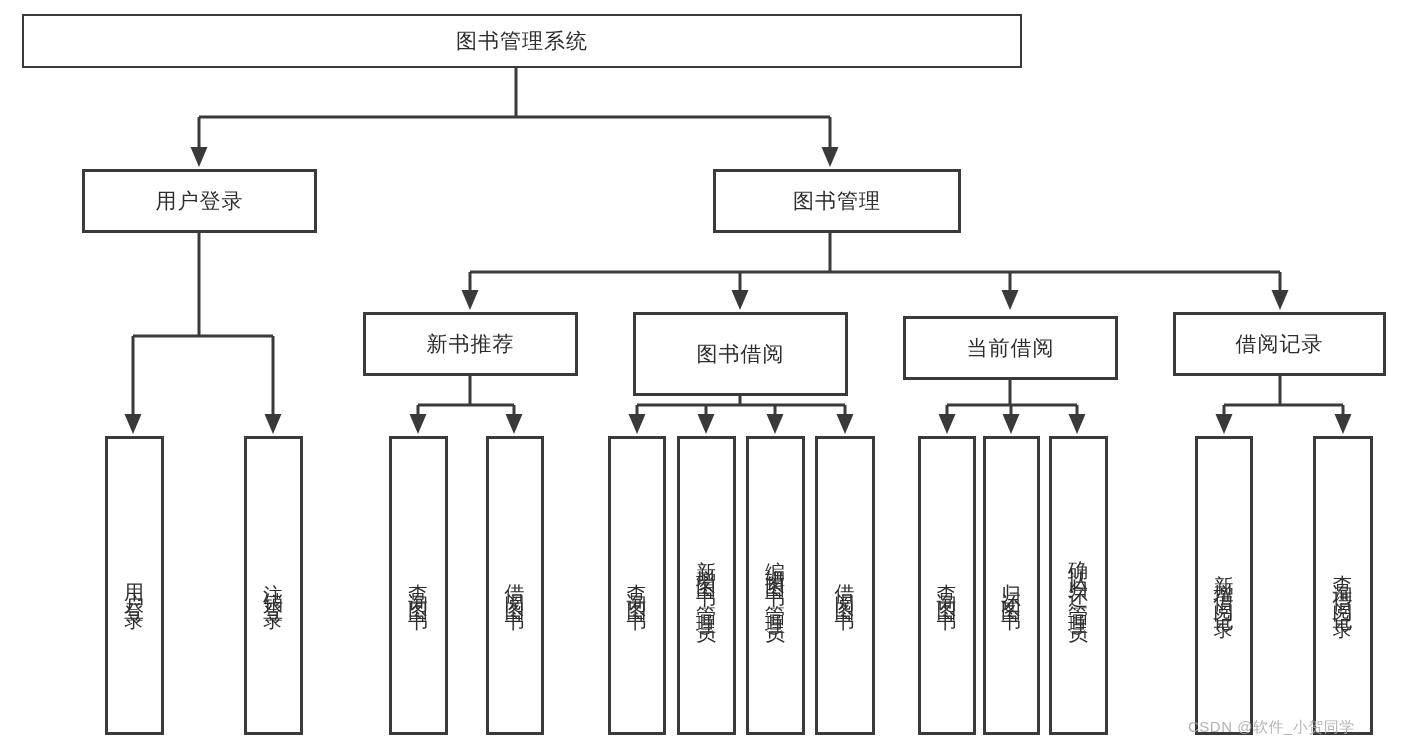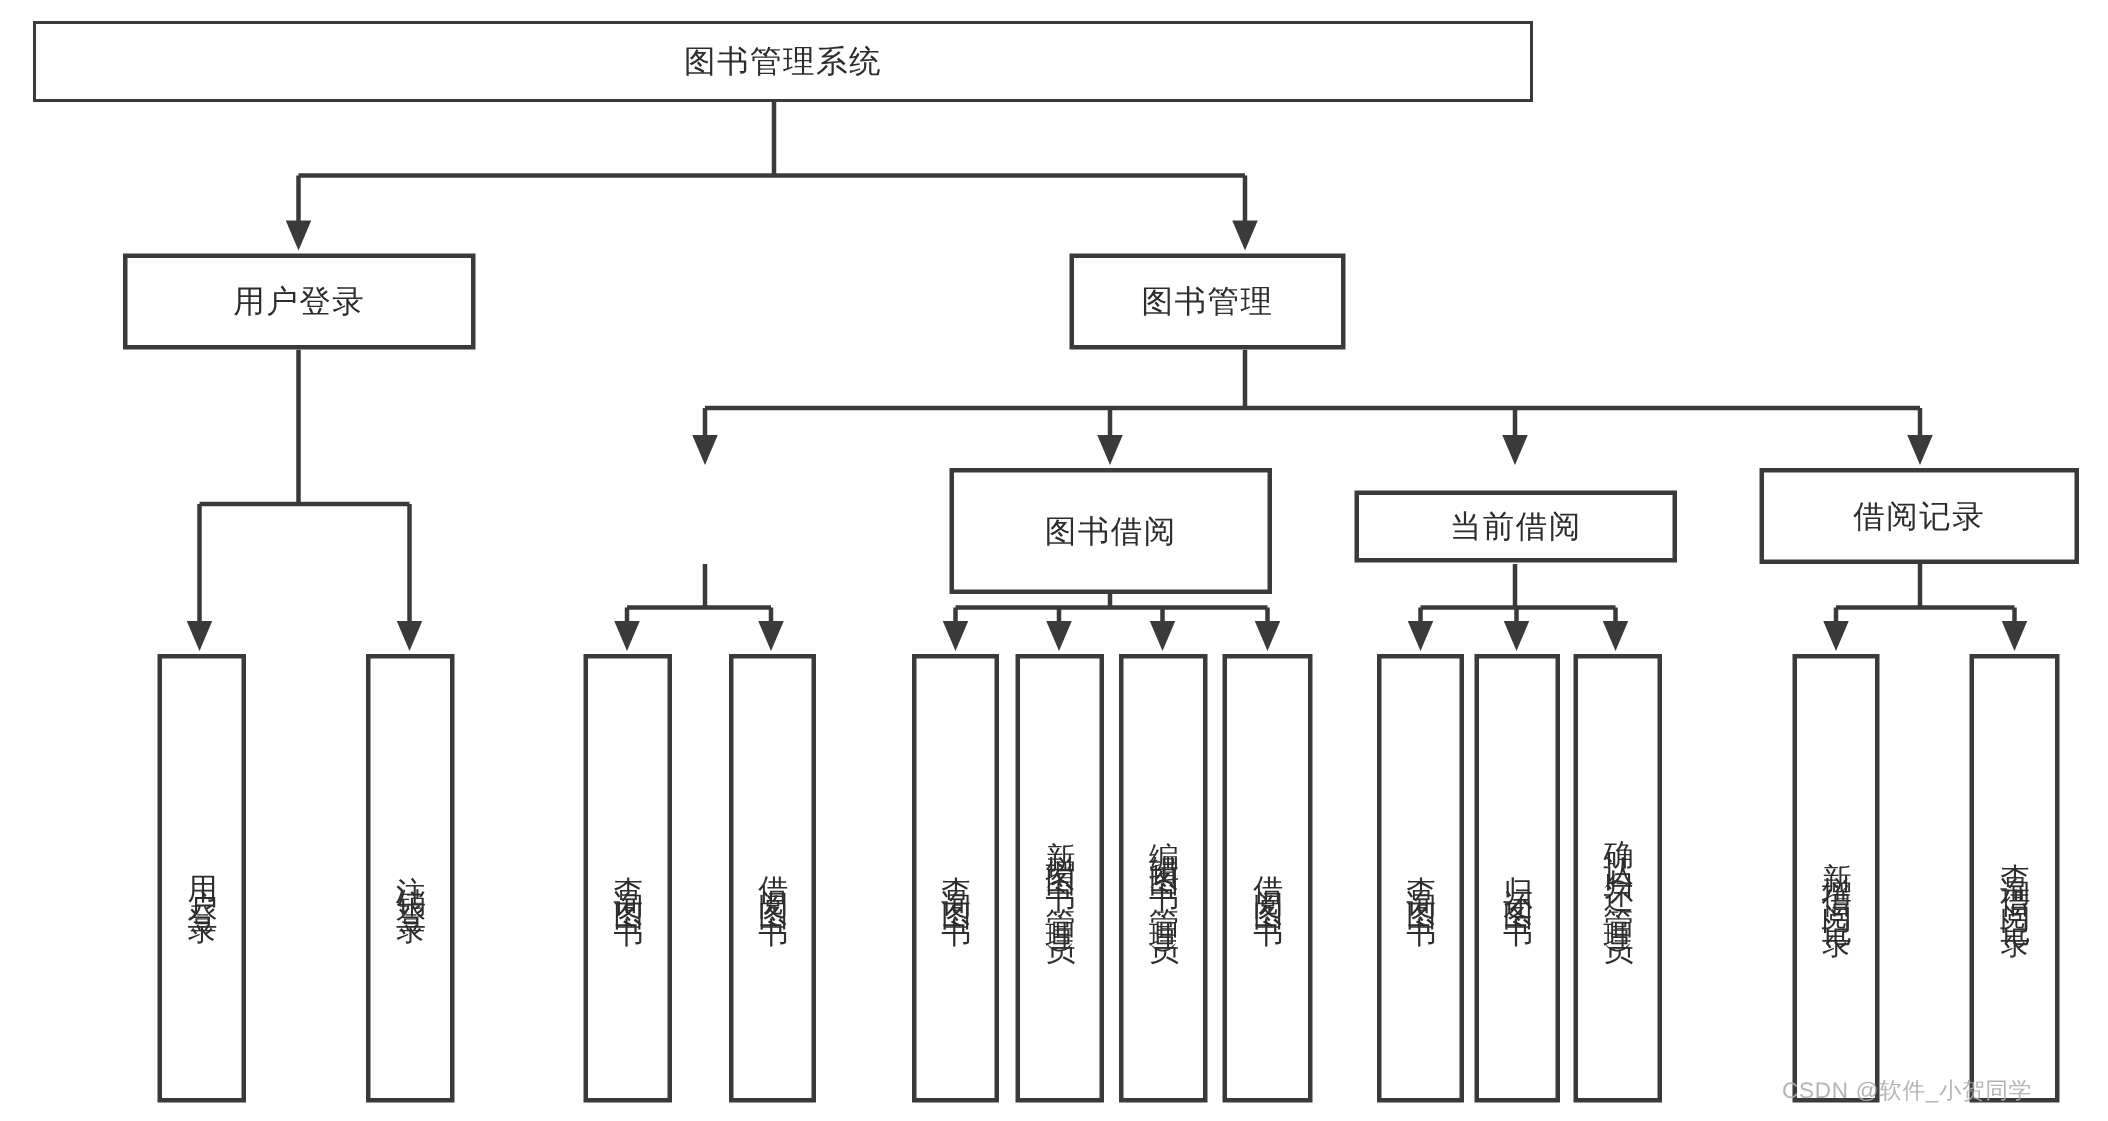--- a/index.html
+++ b/index.html
@@ -105,28 +105,31 @@
     </g>
   </svg>
 
   <div class="box hbox root-box" style="left:22px;top:14px;width:1000px;height:54px;">
     <span>图书管理系统</span>
   </div>
 
   <div class="box hbox" style="left:82px;top:169px;width:235px;height:64px;">
     <span>用户登录</span>
   </div>
-  <div class="box hbox" style="left:713px;top:169px;width:184px;height:64px;">
+  <div class="box hbox" style="left:713px;top:169px;width:248px;height:64px;">
     <span>图书管理</span>
   </div>
 
+  <div class="box hbox" style="left:363px;top:312px;width:215px;height:64px;">
+    <span>新书推荐</span>
+  </div>
   <div class="box hbox" style="left:633px;top:312px;width:215px;height:84px;">
     <span>图书借阅</span>
   </div>
-  <div class="box hbox" style="left:903px;top:327px;width:215px;height:48px;">
+  <div class="box hbox" style="left:903px;top:316px;width:215px;height:64px;">
     <span>当前借阅</span>
   </div>
   <div class="box hbox" style="left:1173px;top:312px;width:213px;height:64px;">
     <span>借阅记录</span>
   </div>
 
   <div class="box vbox" style="left:105px;top:436px;width:59px;height:299px;">
     <span>用户登录</span>
   </div>
   <div class="box vbox" style="left:244px;top:436px;width:59px;height:299px;">

